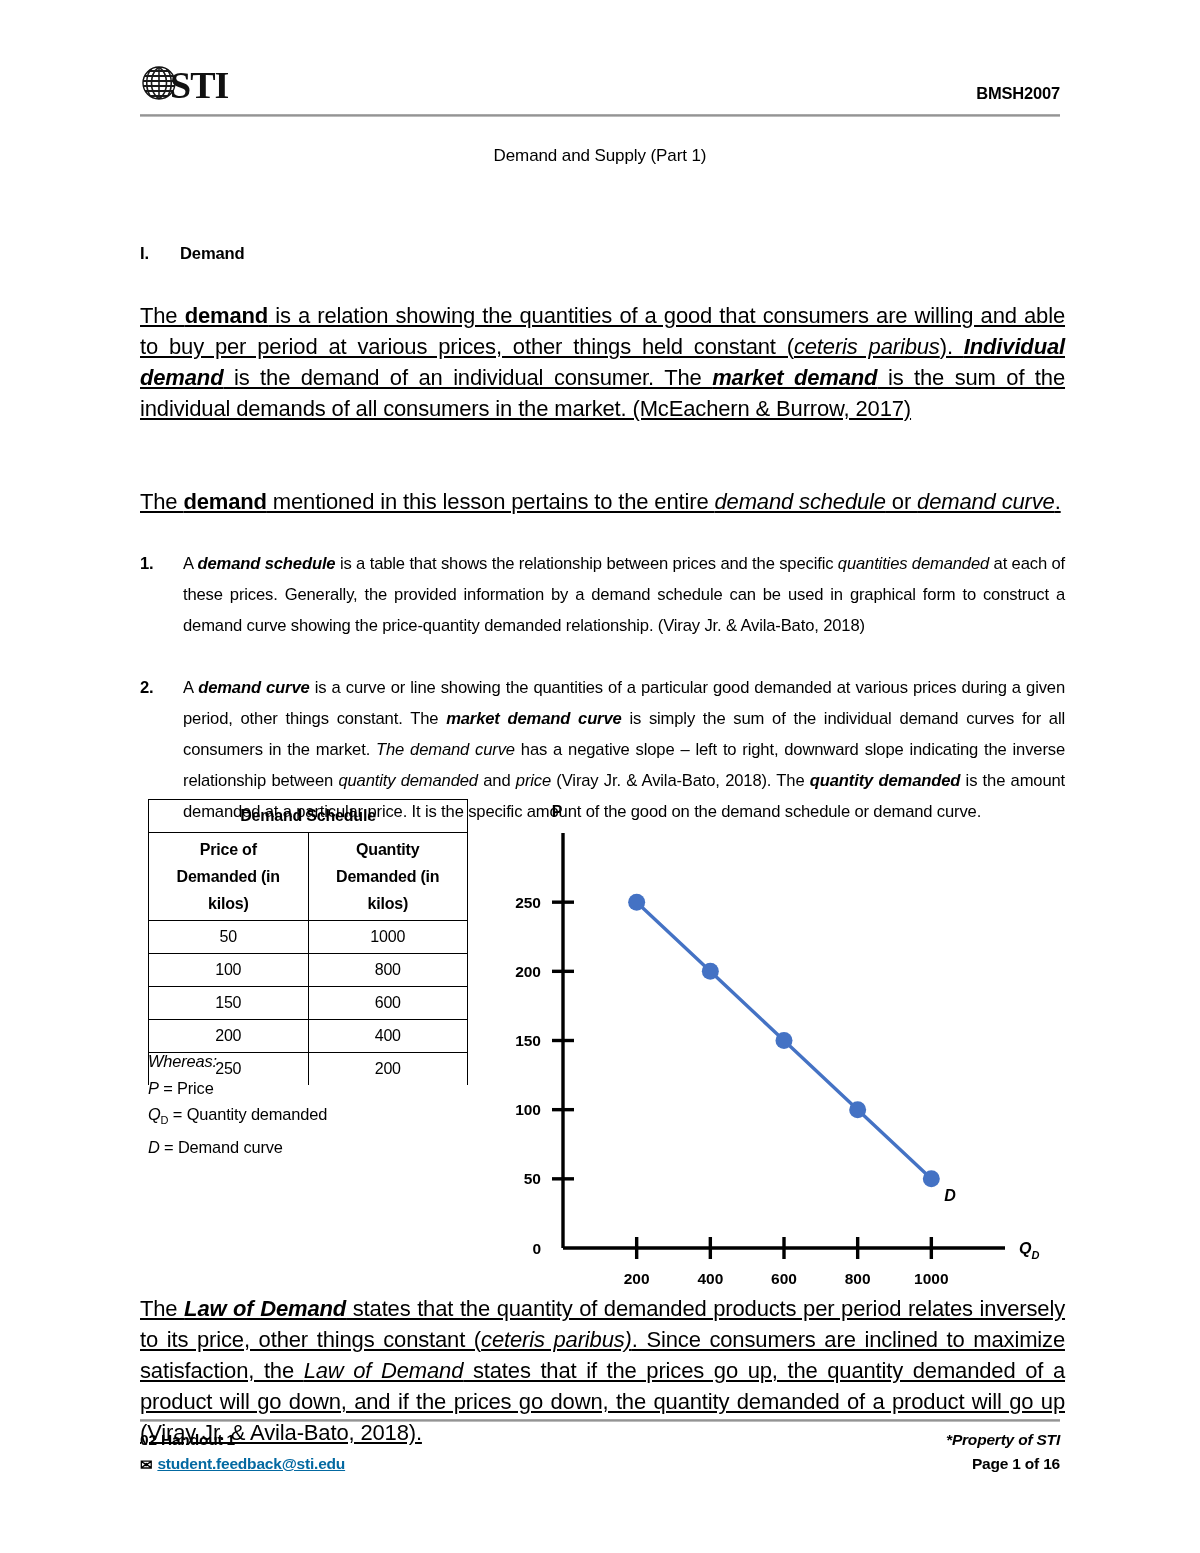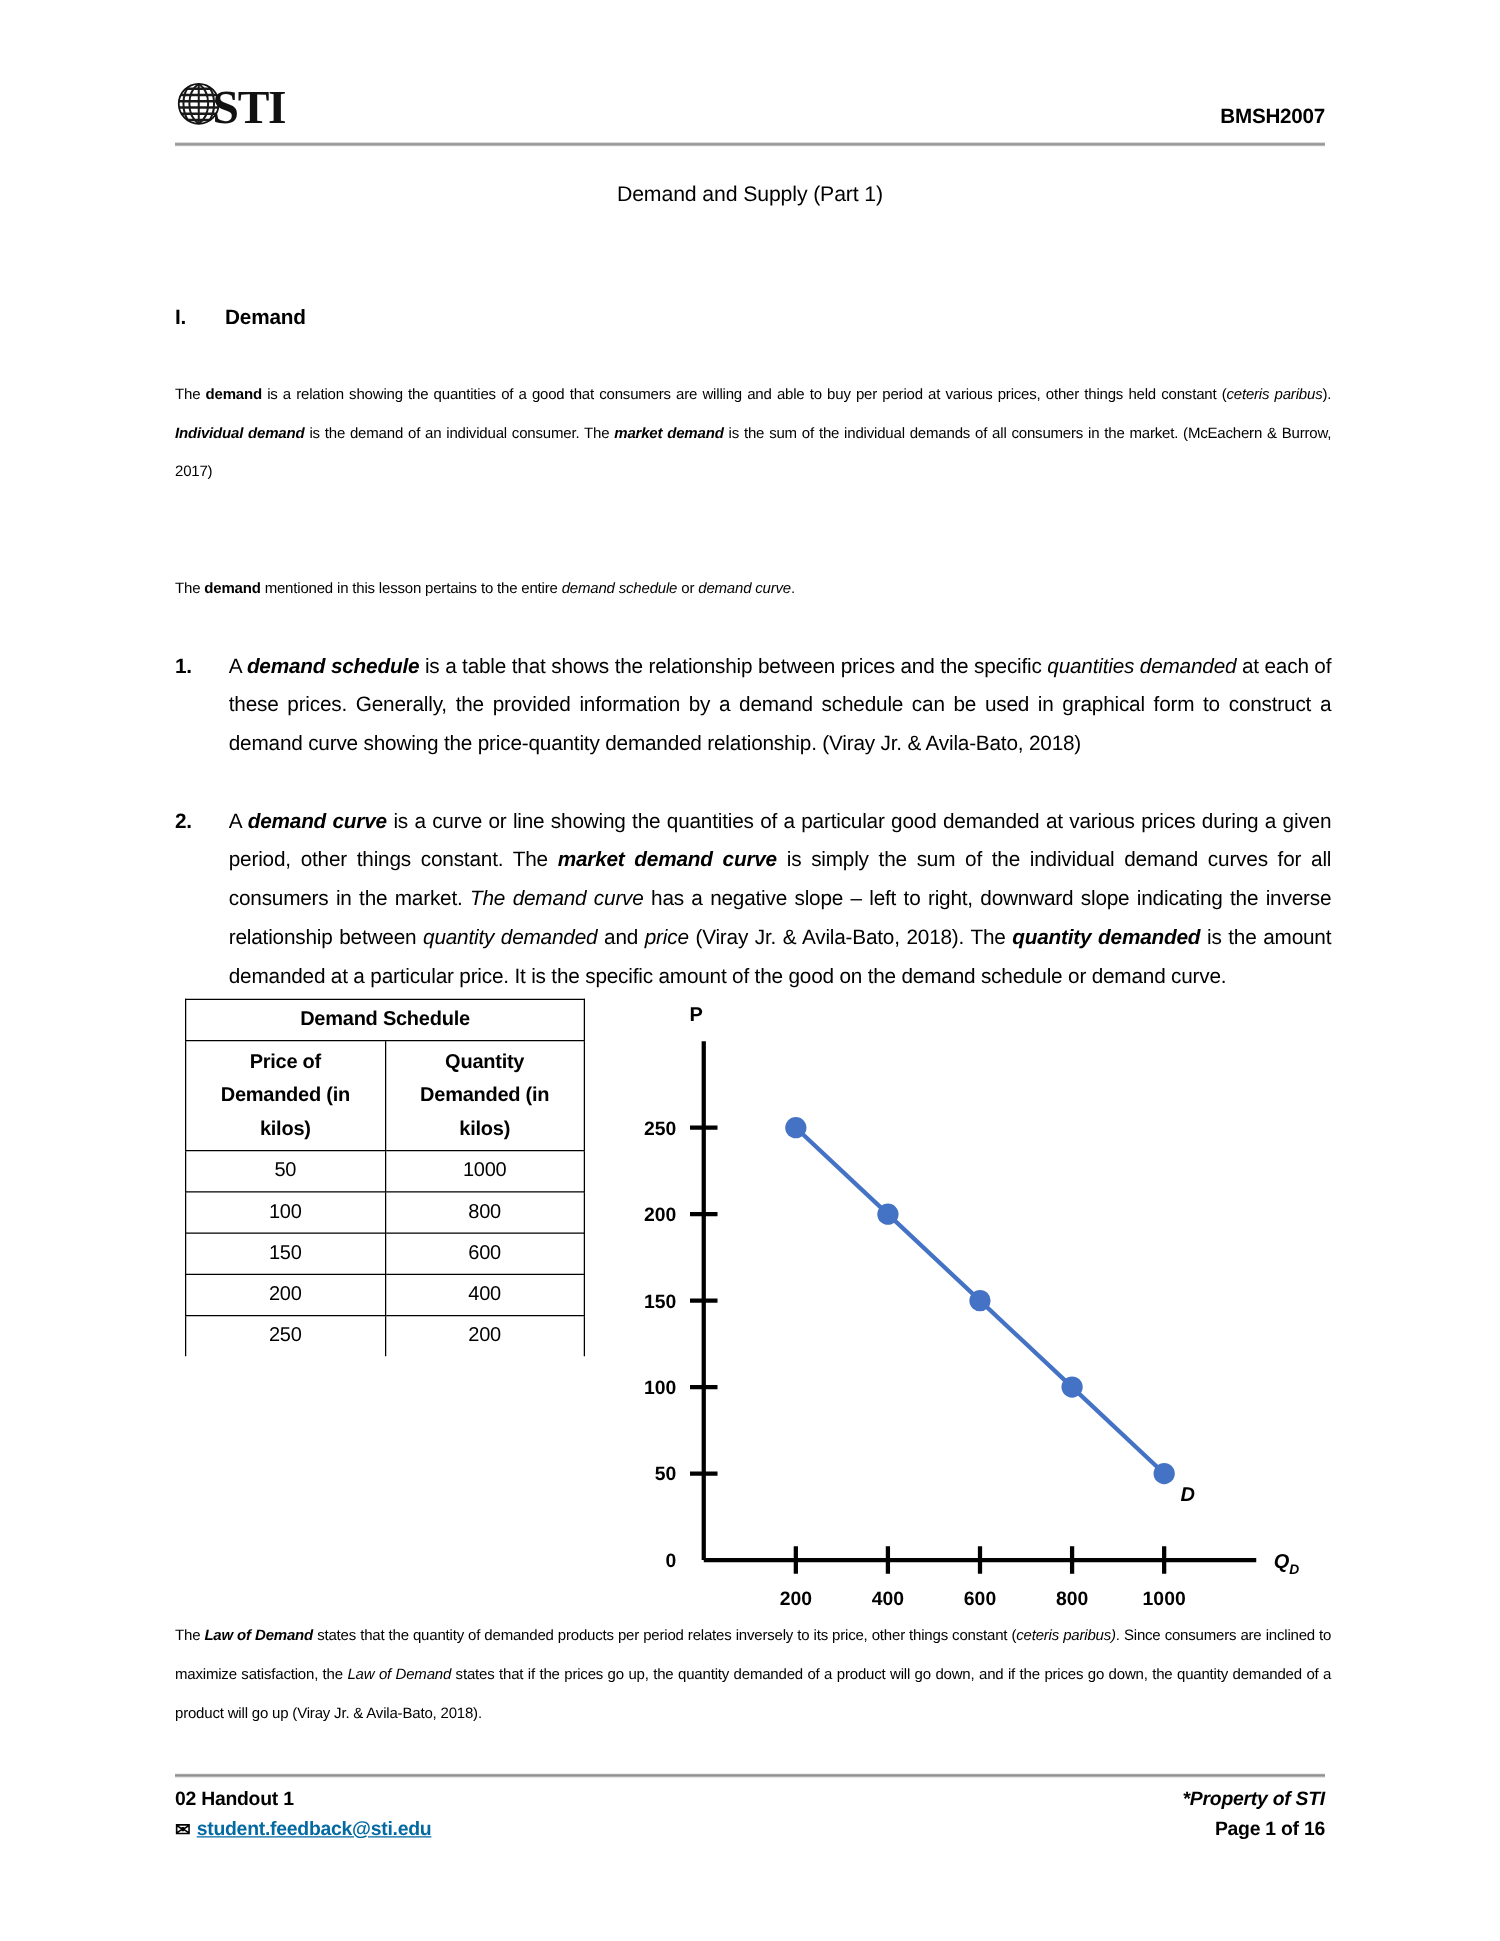--- a/index.html
+++ b/index.html
@@ -71,24 +71,25 @@
   
   .body-area {
     position: absolute;
     left: 140px;
     top: 190px;
     width: 925px;
     margin-top: 48px;
   }
   p.para {
     margin: 0 0 0 0;
-    font-size: 12px;
+    font-size: 22px;
     line-height: 31px;
     text-align: justify;
     letter-spacing: -0.15px;
+    text-decoration: underline;
   }
   .sec-head {
     font-size: 16.6px;
     font-weight: bold;
     line-height: 31px;
     letter-spacing: -0.15px;
   }
   .sec-num {
     display: inline-block;
     width: 40px;
@@ -313,20 +314,35 @@
         <td>200</td>
         <td>400</td>
       </tr>
       <tr class="last">
         <td>250</td>
         <td>200</td>
       </tr>
     </tbody>
       </table>
 
+    <div class="whereas">
+      <div class="w-title">Whereas:</div>
+      <div>
+        <span class="sym">P</span>
+        <span>= Price</span>
+      </div>
+      <div>
+        <span class="sym">Q</span><sub>D</sub>
+        <span>= Quantity demanded</span>
+      </div>
+      <div>
+        <span class="sym">D</span>
+        <span>= Demand curve</span>
+      </div>
+    </div>
 
     <div class="chart">
       <svg width="560" height="500" viewBox="0 0 560 500" xmlns="http://www.w3.org/2000/svg">
 
         <line id="yaxis" x1="68" y1="38" x2="68" y2="453" stroke="#000" stroke-width="3.4"></line>
         <line id="xaxis" x1="68" y1="453" x2="510" y2="453" stroke="#000" stroke-width="3.4"></line>
 
         <g id="yticks" stroke="#000" stroke-width="3.4">
             <line x1="57" y1="383.83333333333337" x2="79" y2="383.83333333333337"></line>
             <line x1="57" y1="314.6666666666667" x2="79" y2="314.6666666666667"></line>

